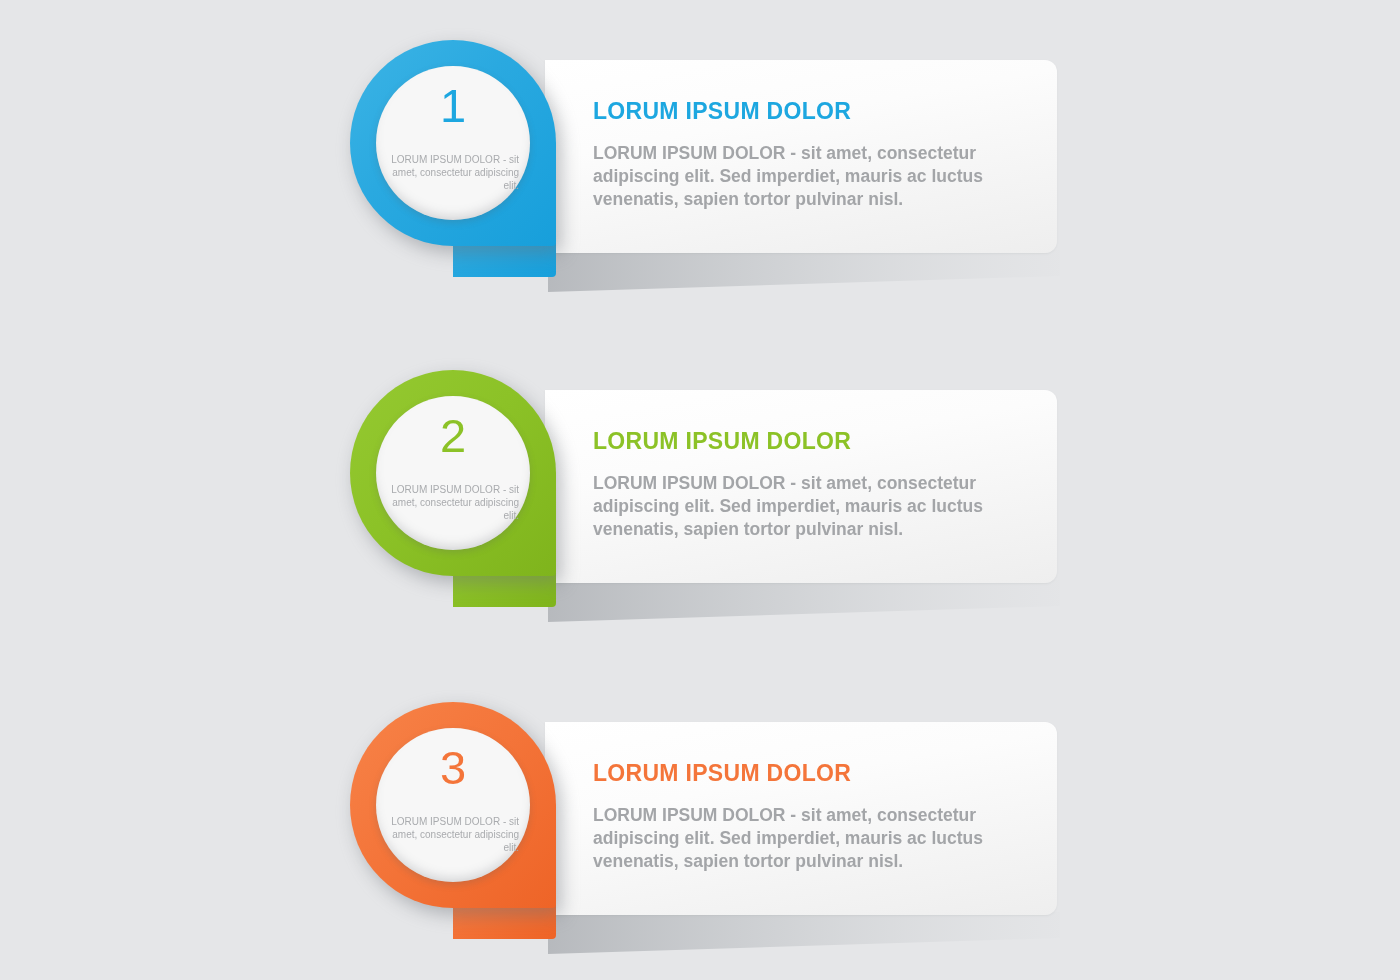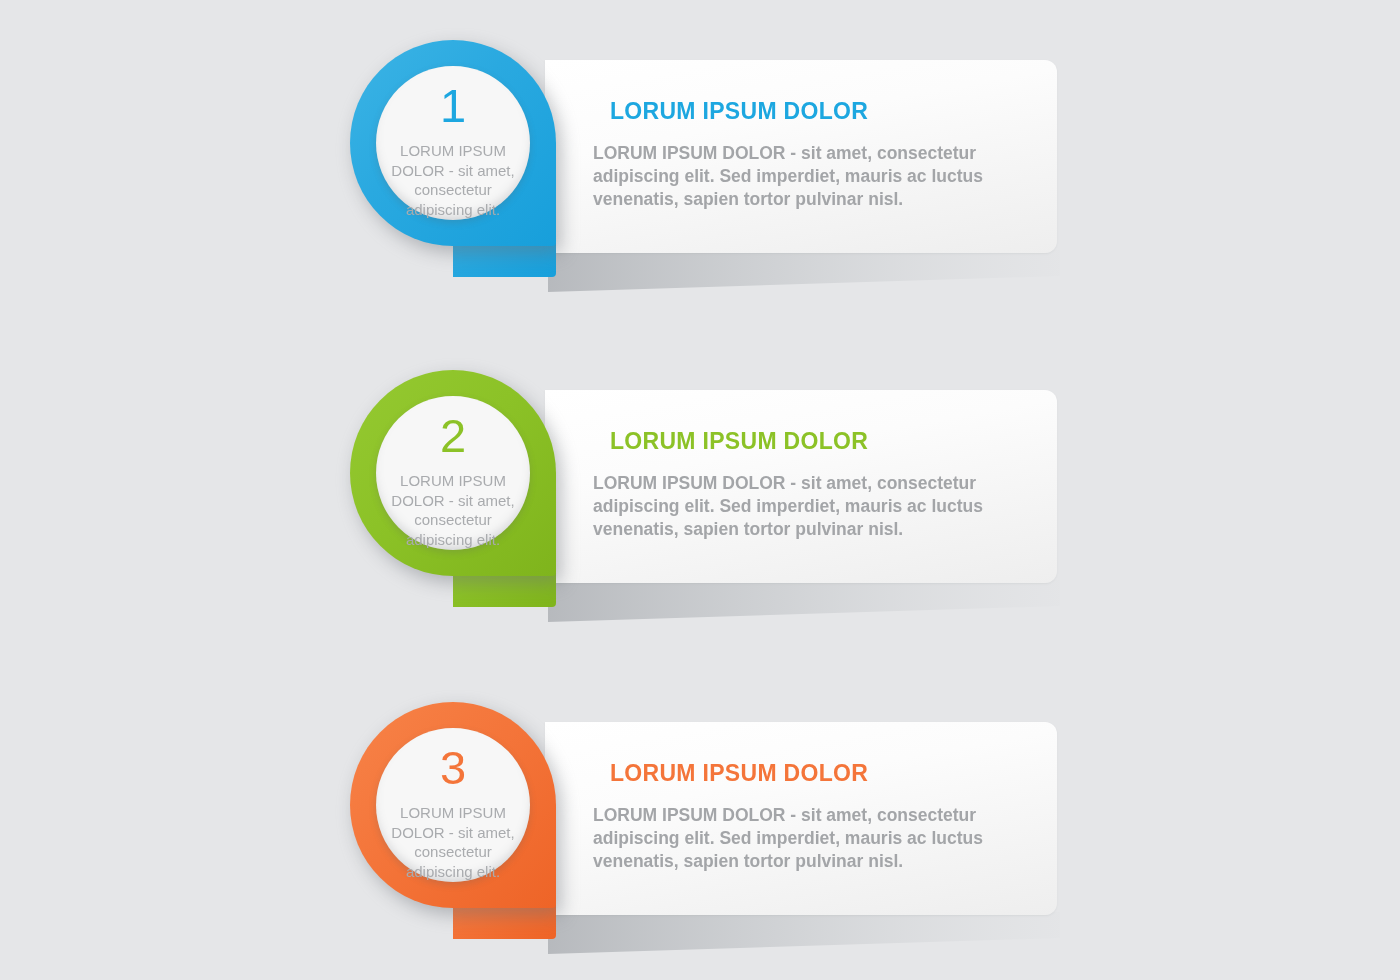--- a/index.html
+++ b/index.html
@@ -65,21 +65,20 @@
     top: 40px;
     right: 26px;
   }
 
   .panel-title {
     font-size: 23px;
     font-weight: bold;
     letter-spacing: 0.3px;
     line-height: 1;
     white-space: nowrap;
-    margin-left: 17px;
   }
 
   .panel-body {
     margin-top: 19px;
     font-size: 17.5px;
     line-height: 1.32;
     color: #a3a5a8;
     font-weight: bold;
     max-width: 442px;
   }
@@ -134,25 +133,25 @@
   }
 
   .marker-number {
     font-size: 47px;
     font-weight: 300;
     line-height: 1;
     letter-spacing: 0;
   }
 
   .marker-caption {
-    margin-top: 12px;
-    font-size: 15px;
+    margin-top: 24px;
+    font-size: 10px;
     line-height: 1.30;
     color: #a9abae;
-    text-align: center;
+    text-align: right;
     width: 132px;
   }
 
   
   .theme-blue   .marker-drop,
   .theme-blue   .marker-tail { background: linear-gradient(135deg, #3cb4e5 0%, #2aa9e0 42%, #179fdb 100%); }
   .theme-blue   .marker-number,
   .theme-blue   .panel-title { color: #1da7e0; }
 
   .theme-green  .marker-drop,

